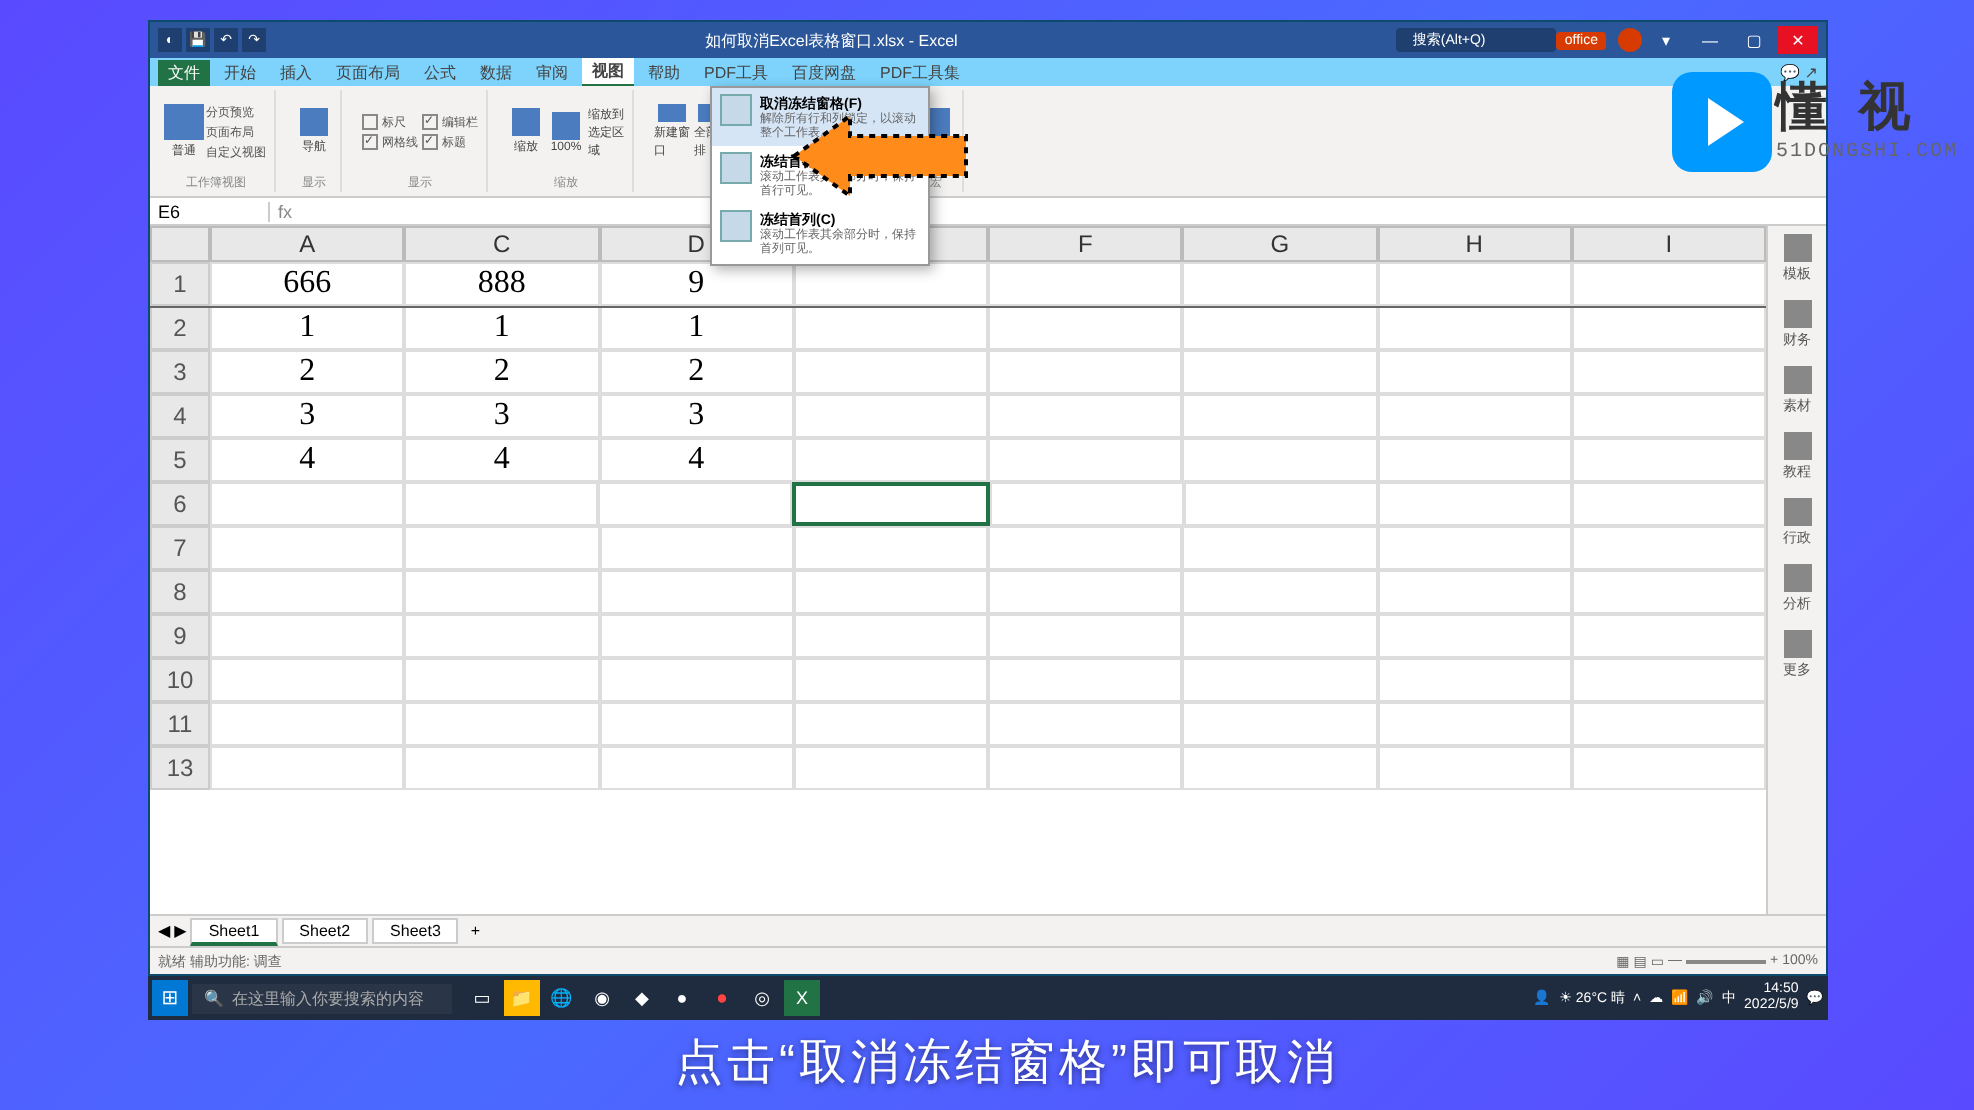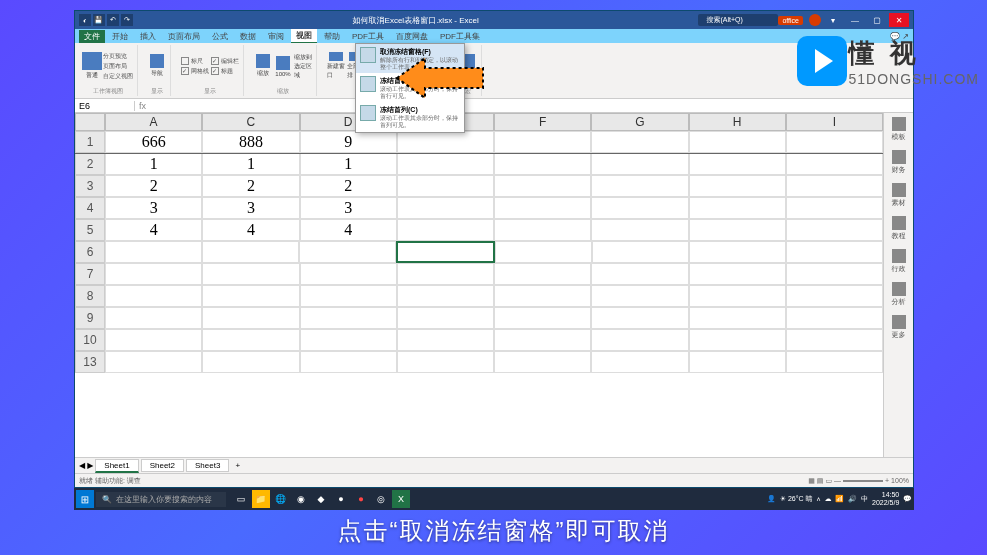--- a/index.html
+++ b/index.html
@@ -77,21 +77,21 @@
 .tb-tray { margin-left: auto; display: flex; align-items: center; gap: 4px; color: #fff; font-size: 7px; }
 .tb-weather { display: flex; align-items: center; gap: 2px; }
 .tb-time { display: flex; flex-direction: column; align-items: flex-end; line-height: 1.1; }
 
 .watermark { position: absolute; right: 8px; top: 36px; display: flex; align-items: flex-start; gap: 2px; z-index: 500; }
 .wm-logo { width: 50px; height: 50px; position: relative; }
 .wm-play { width: 50px; height: 50px; background: #0099ff; border-radius: 10px; display: flex; align-items: center; justify-content: center; }
 .wm-play::after { content: ""; width: 0; height: 0; border-left: 18px solid #fff; border-top: 12px solid transparent; border-bottom: 12px solid transparent; margin-left: 4px; }
 .wm-text { display: flex; flex-direction: column; }
 .wm-cn { font-size: 26px; color: #333; font-weight: bold; letter-spacing: 4px; }
-.wm-en { font-size: 14px; color: #666; letter-spacing: 1px; }
+.wm-en { font-size: 10px; color: #666; letter-spacing: 1px; font-family: Liberation Mono, monospace; }
 
 .caption { position: absolute; left: 0; right: 0; bottom: 8px; text-align: center; color: #fff; font-size: 24px; letter-spacing: 2px; text-shadow: 0 1px 3px rgba(0,0,0,0.5); padding-left: 20px; }
 </style>
 </head>
 <body>
 
 <div class="excel-window">
 
   <div class="titlebar">
     <div class="qat">
@@ -387,20 +387,31 @@
             <div class="cell"></div>
             <div class="cell"></div>
             <div class="cell"></div>
             <div class="cell"></div>
             <div class="cell"></div>
             <div class="cell"></div>
             <div class="cell"></div>
             <div class="cell"></div>
           </div>
           <div class="row">
+            <div class="row-h">11</div>
+            <div class="cell"></div>
+            <div class="cell"></div>
+            <div class="cell"></div>
+            <div class="cell"></div>
+            <div class="cell"></div>
+            <div class="cell"></div>
+            <div class="cell"></div>
+            <div class="cell"></div>
+          </div>
+          <div class="row">
             <div class="row-h">13</div>
             <div class="cell"></div>
             <div class="cell"></div>
             <div class="cell"></div>
             <div class="cell"></div>
             <div class="cell"></div>
             <div class="cell"></div>
             <div class="cell"></div>
             <div class="cell"></div>
           </div>

